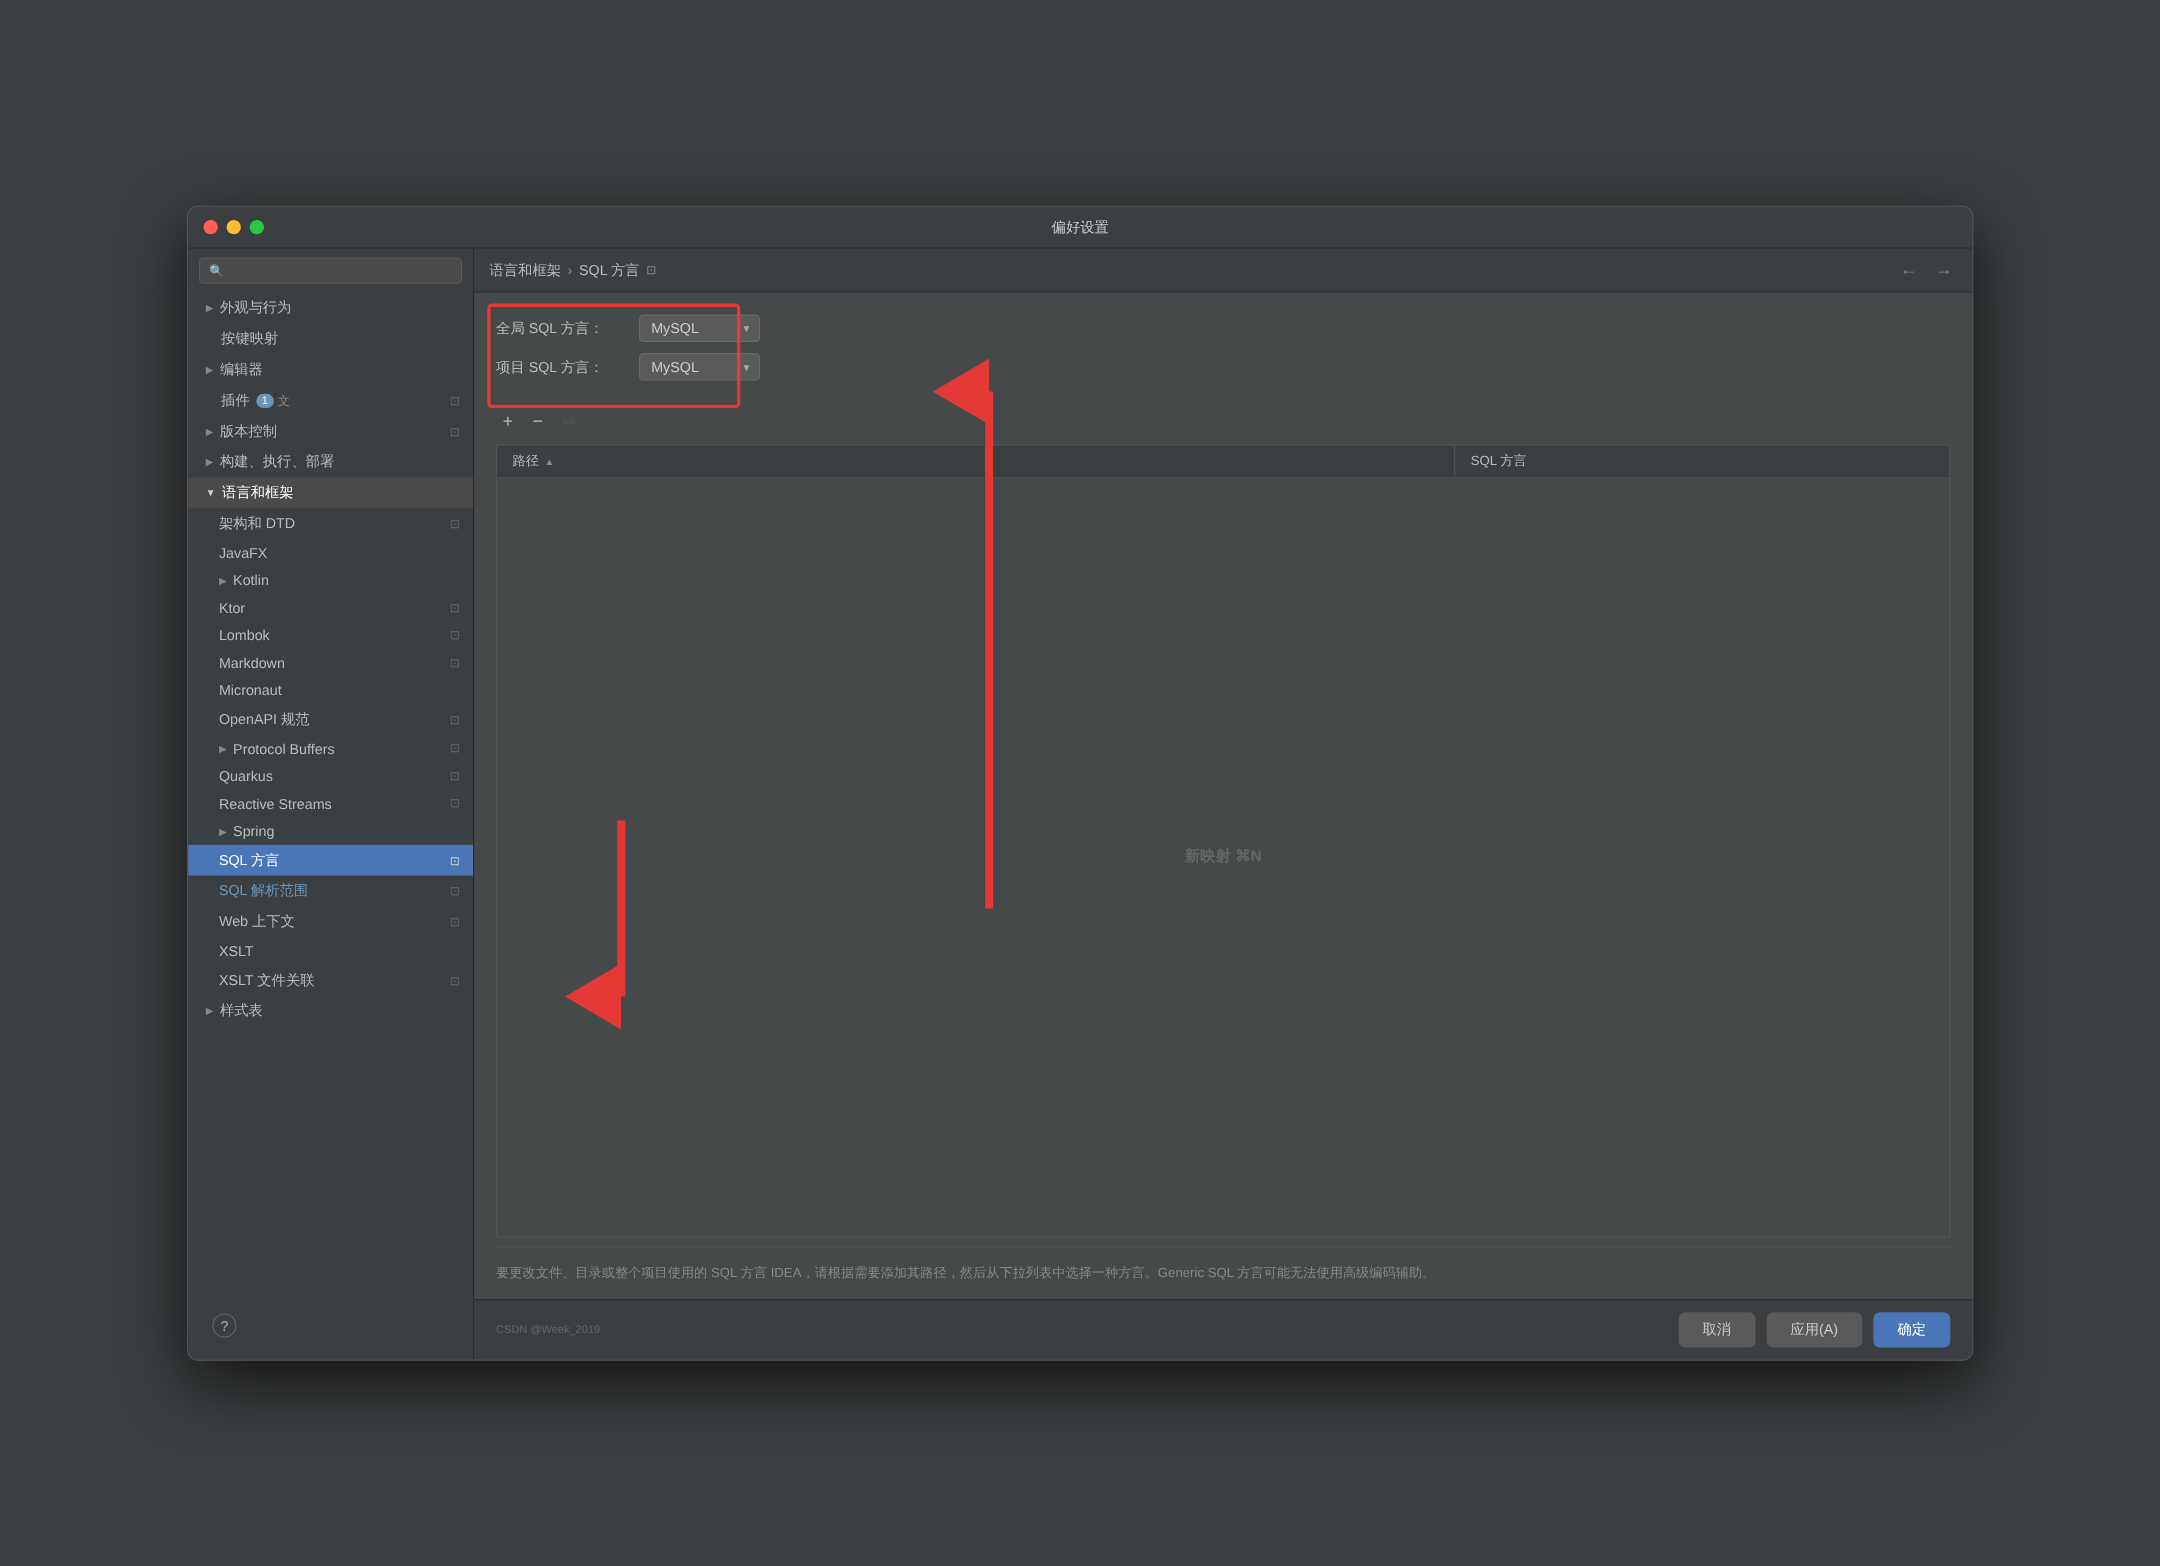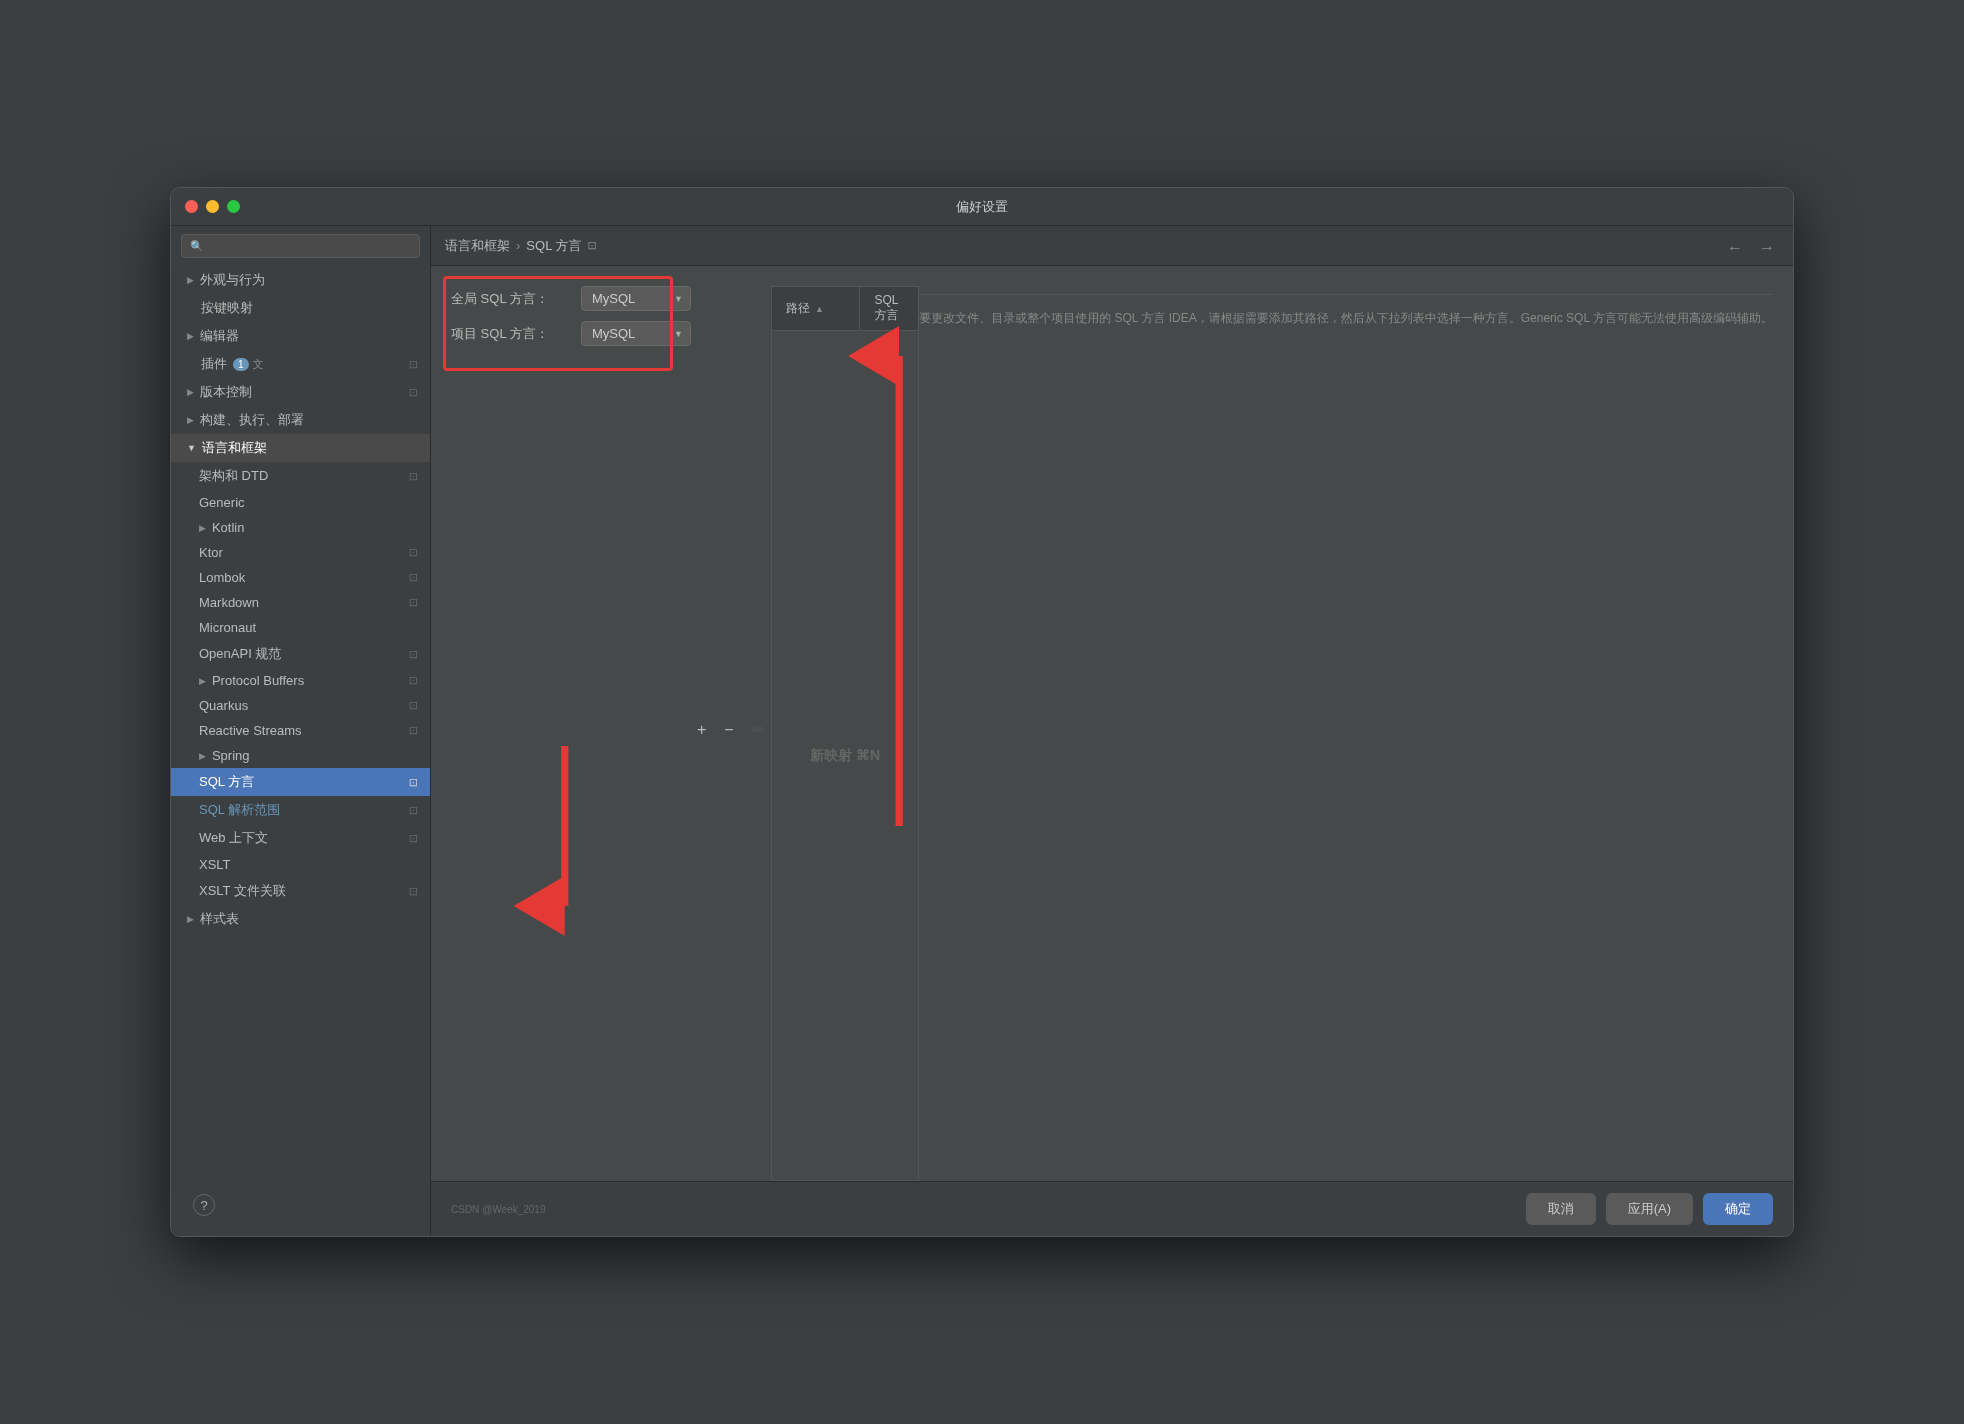--- a/index.html
+++ b/index.html
@@ -171,20 +171,21 @@
       font-size: 16px;
       cursor: pointer;
       padding: 2px 4px;
     }
 
     
     .content-body {
       flex: 1;
       padding: 20px 20px 0 20px;
       display: flex;
+      flex-direction: column;
       overflow: hidden;
     }
 
     
     .dialect-settings {
       background: transparent;
       margin-bottom: 16px;
       position: relative;
     }
     .dialect-row {
@@ -423,21 +424,21 @@
       <div class="sidebar-item" style="background:#4a4a4a;color:#fff;">
         <span class="chevron" style="color:#ccc;">▼</span>
         <span>语言和框架</span>
       </div>
 
       <div class="sidebar-item indent1">
         <span>架构和 DTD</span>
         <span class="item-icon">⊡</span>
       </div>
       <div class="sidebar-item indent1">
-        <span>Generic</span>
+        <span>JavaFX</span>
       </div>
       <div class="sidebar-item indent1">
         <span class="chevron">▶</span>
         <span>Kotlin</span>
       </div>
       <div class="sidebar-item indent1">
         <span>Ktor</span>
         <span class="item-icon">⊡</span>
       </div>
       <div class="sidebar-item indent1">

